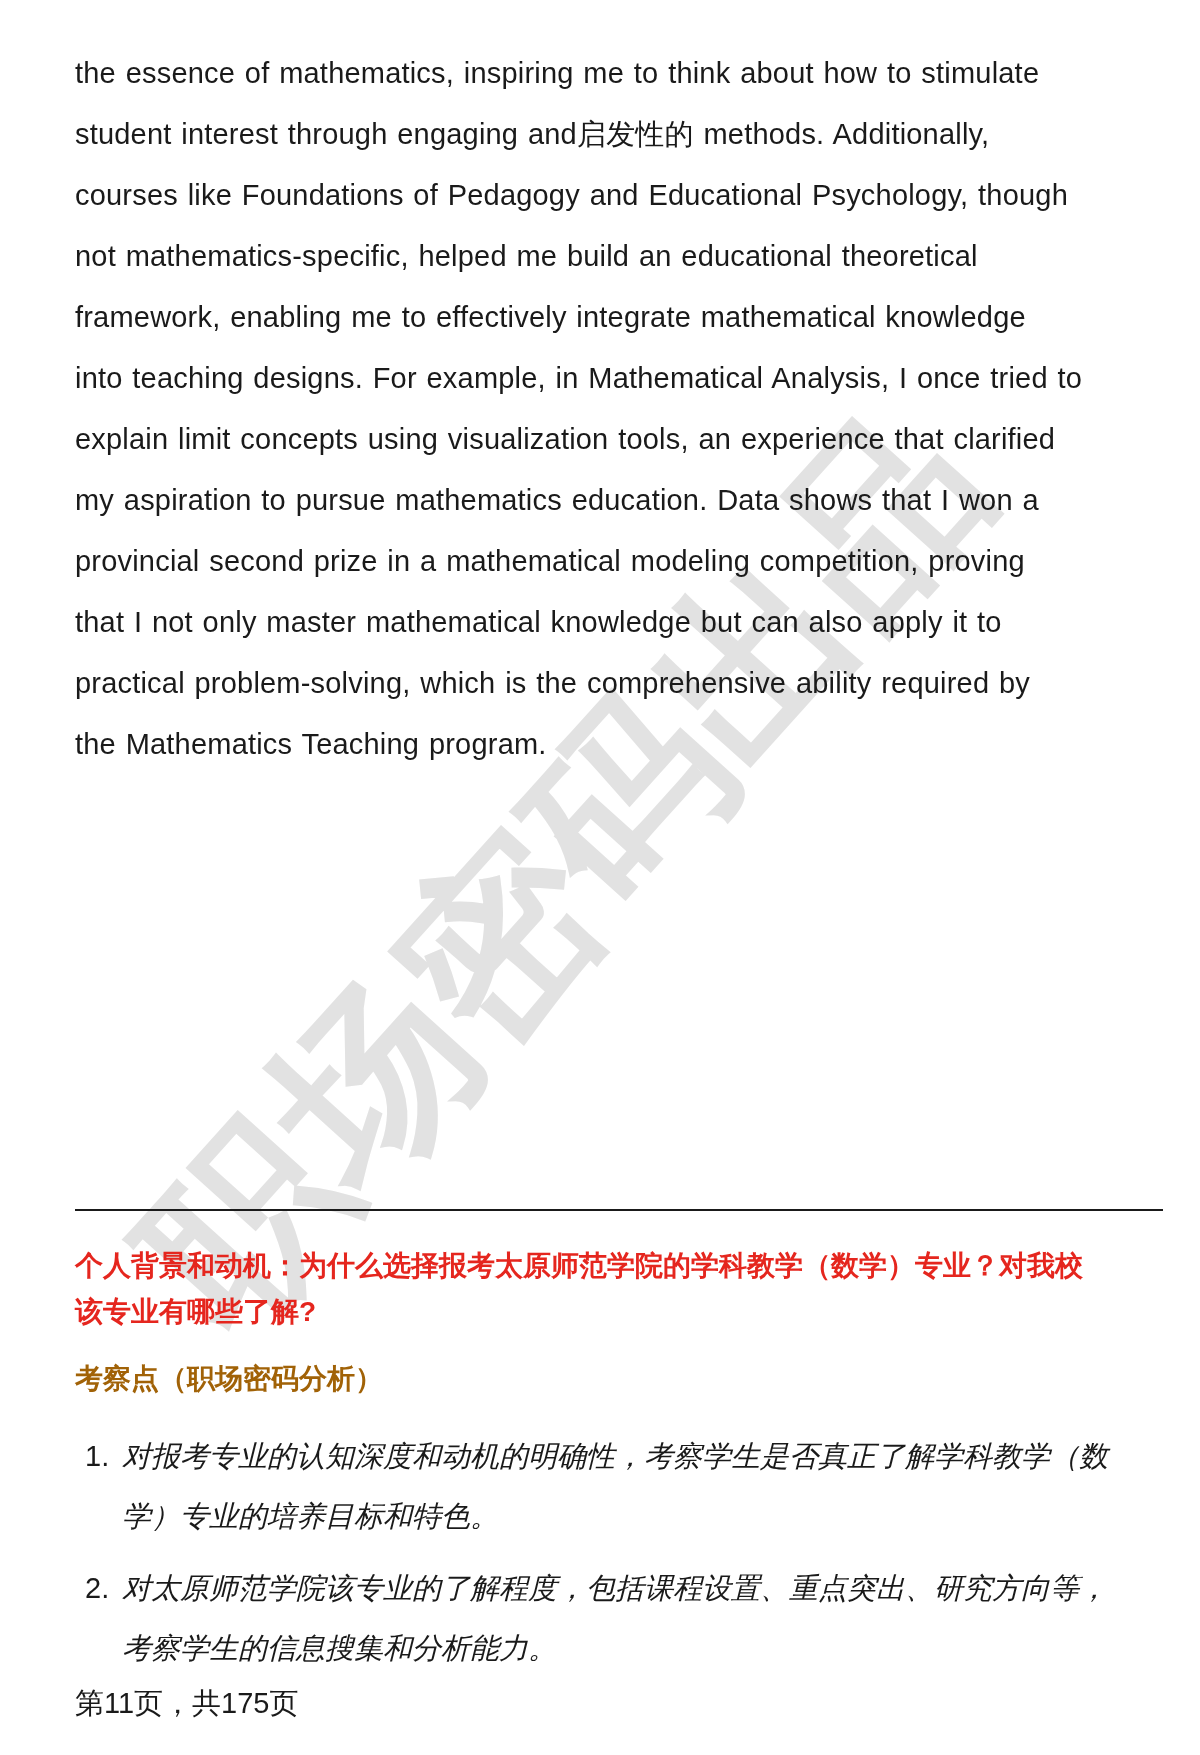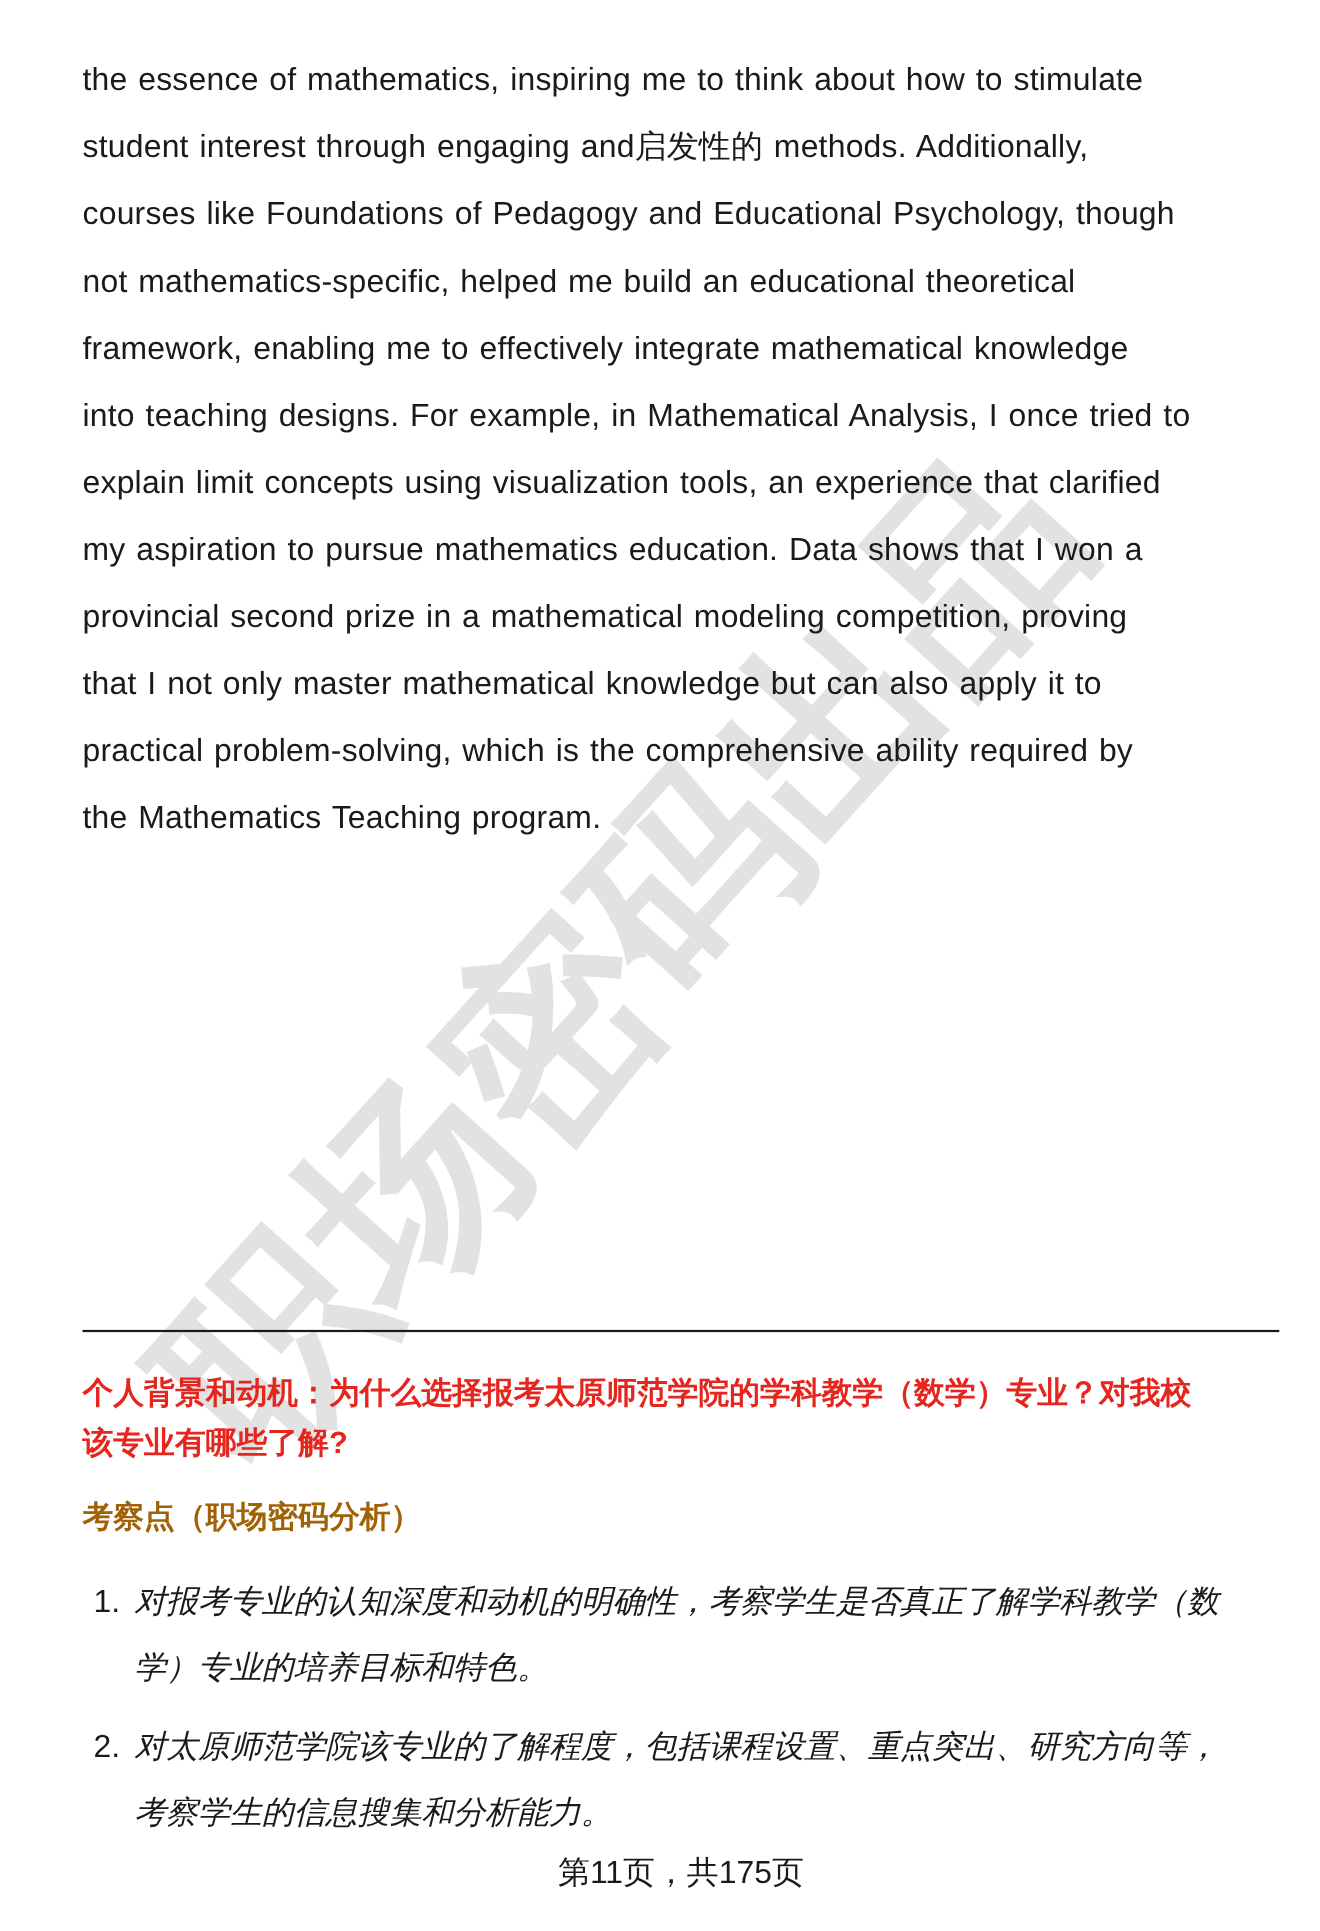--- a/index.html
+++ b/index.html
@@ -69,21 +69,20 @@
     line-height: 60px;
     color: #1a1a1a;
   }
   .point-item { display: flex; }
   .point-item + .point-item { margin-top: 12px; }
   .point-number { flex: none; width: 37px; }
   .point-text { white-space: pre; font-style: italic; }
   .footer {
     left: 75px; top: 1681px;
     width: 1088px;
-    text-align: center;
     font-size: 29px;
     line-height: 44px;
     color: #1a1a1a;
   }
 </style>
 </head>
 <body>
 
 <div class="page">
 

